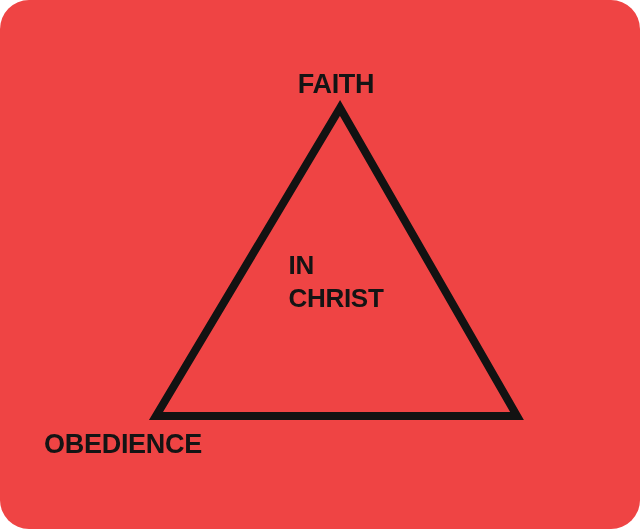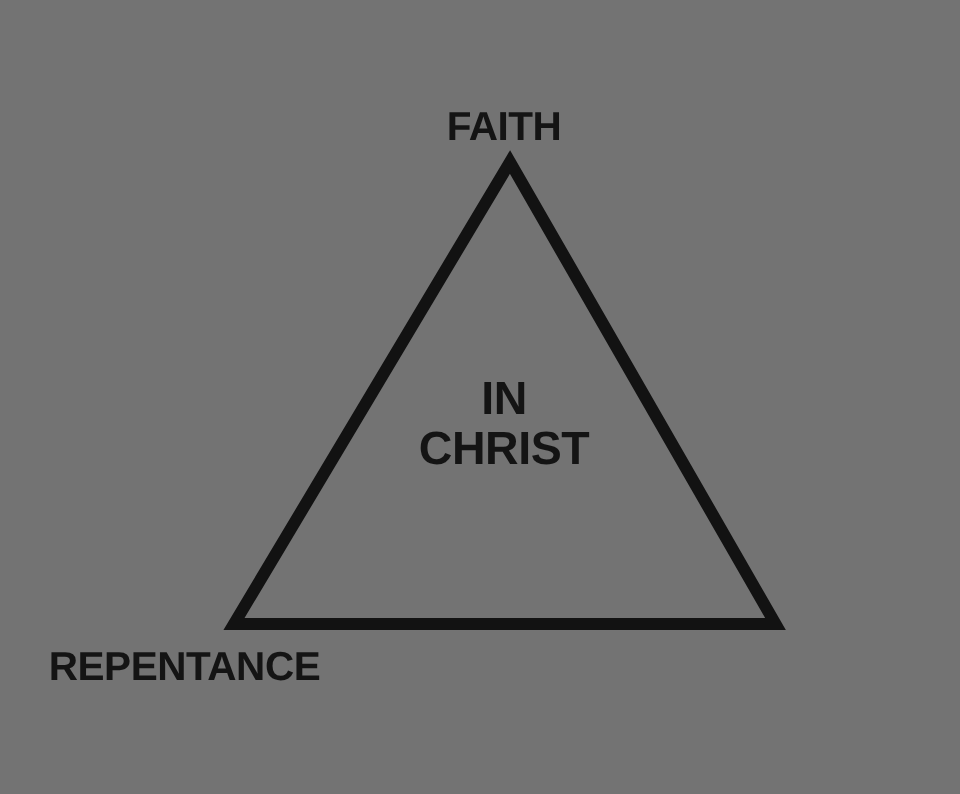--- a/index.html
+++ b/index.html
@@ -23,41 +23,40 @@
     transform: translate(-50%, -50%);
     font-weight: 600;
     letter-spacing: -0.3px;
     white-space: nowrap;
     line-height: 1.1;
   }
   .vertex-label {
     font-size: 27px;
   }
   .center-label {
-    font-size: 31px;
-    text-align: center;
+    font-size: 26px;
     line-height: 33px;
   }
   .label-faith      { left: 336px; top: 85px;  }
   .label-repentance { left: 123px; top: 445px; }
   .label-obedience  { left: 530px; top: 446px; }
   .label-in-christ  { left: 336px; top: 282px; }
 </style>
 </head>
 <body>
 
-<div class="canvas" style="background: #737373;">
+<div class="canvas" style="background: #ef4444; border-radius: 29px;">
 
   <svg class="triangle-svg" width="640" height="529" viewBox="0 0 640 529" xmlns="http://www.w3.org/2000/svg">
     <polygon points="340,108 156,416 517,416" fill="none" stroke-width="8" stroke-linejoin="miter" stroke="#121212"></polygon>
   </svg>
 
   <div class="label vertex-label label-faith" style="color: rgb(20, 20, 20);">FAITH</div>
 
   <div class="label center-label label-in-christ" style="color: rgb(20, 20, 20);">
     <div>IN</div>
     <div>CHRIST</div>
   </div>
 
-  <div class="label vertex-label label-repentance" style="color: rgb(20, 20, 20);">REPENTANCE</div>
+  <div class="label vertex-label label-repentance" style="color: rgb(20, 20, 20);">OBEDIENCE</div>
 
 
 </div>
 
 </body></html>

